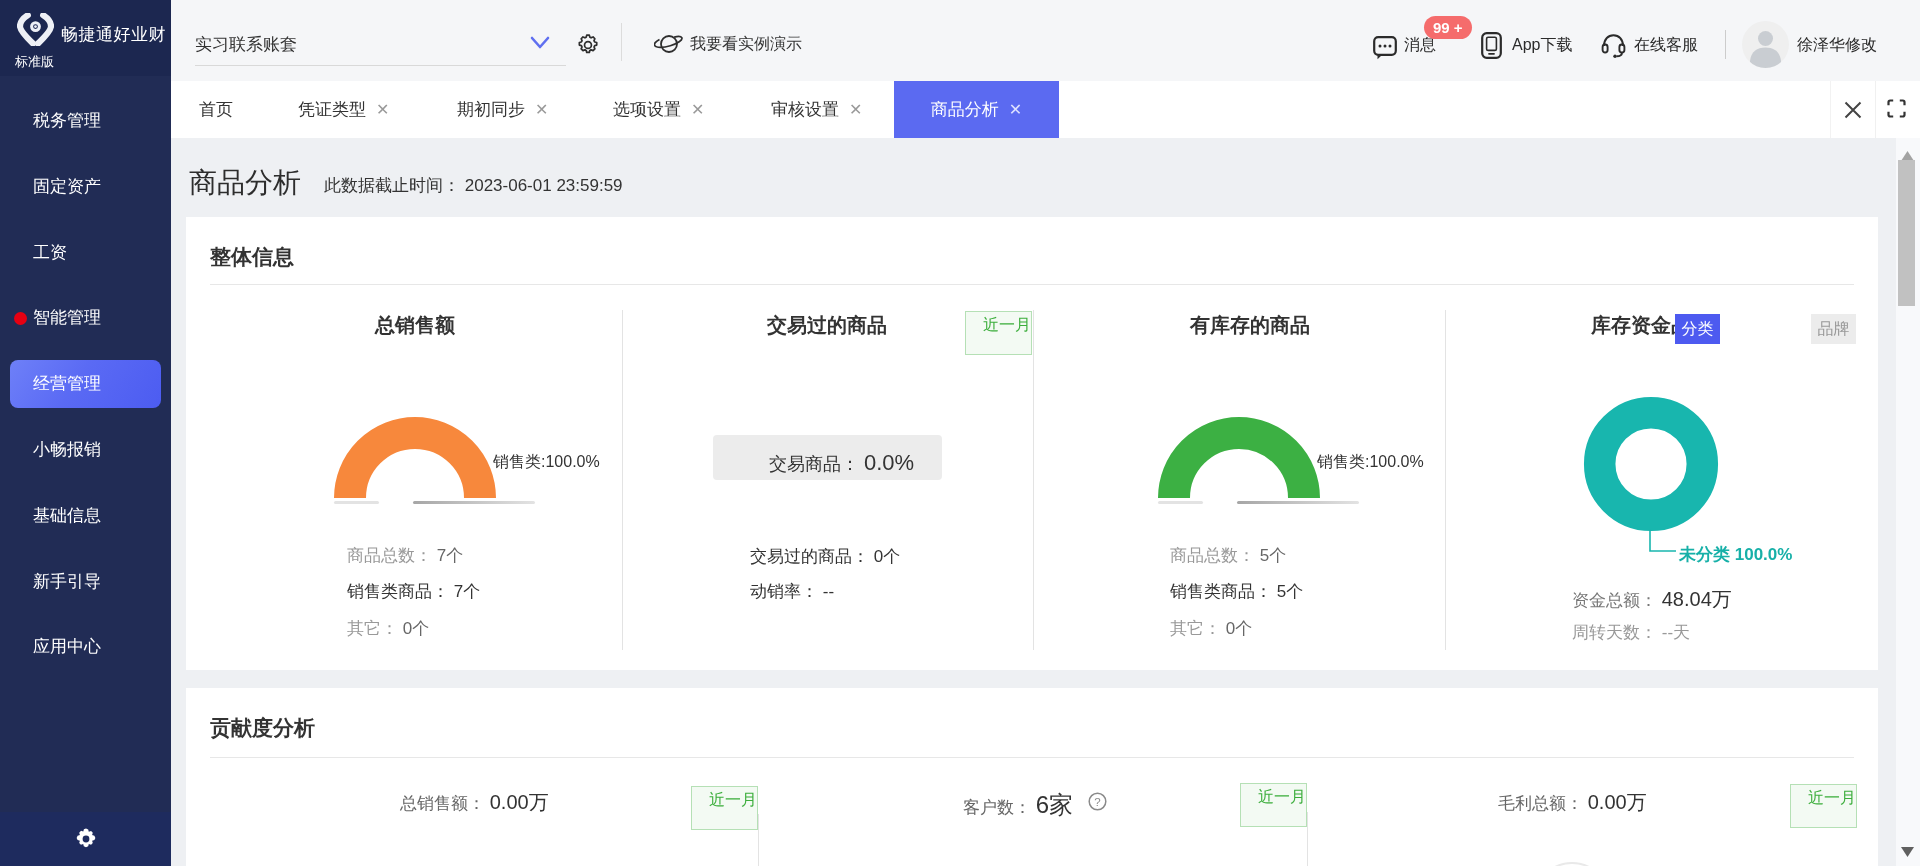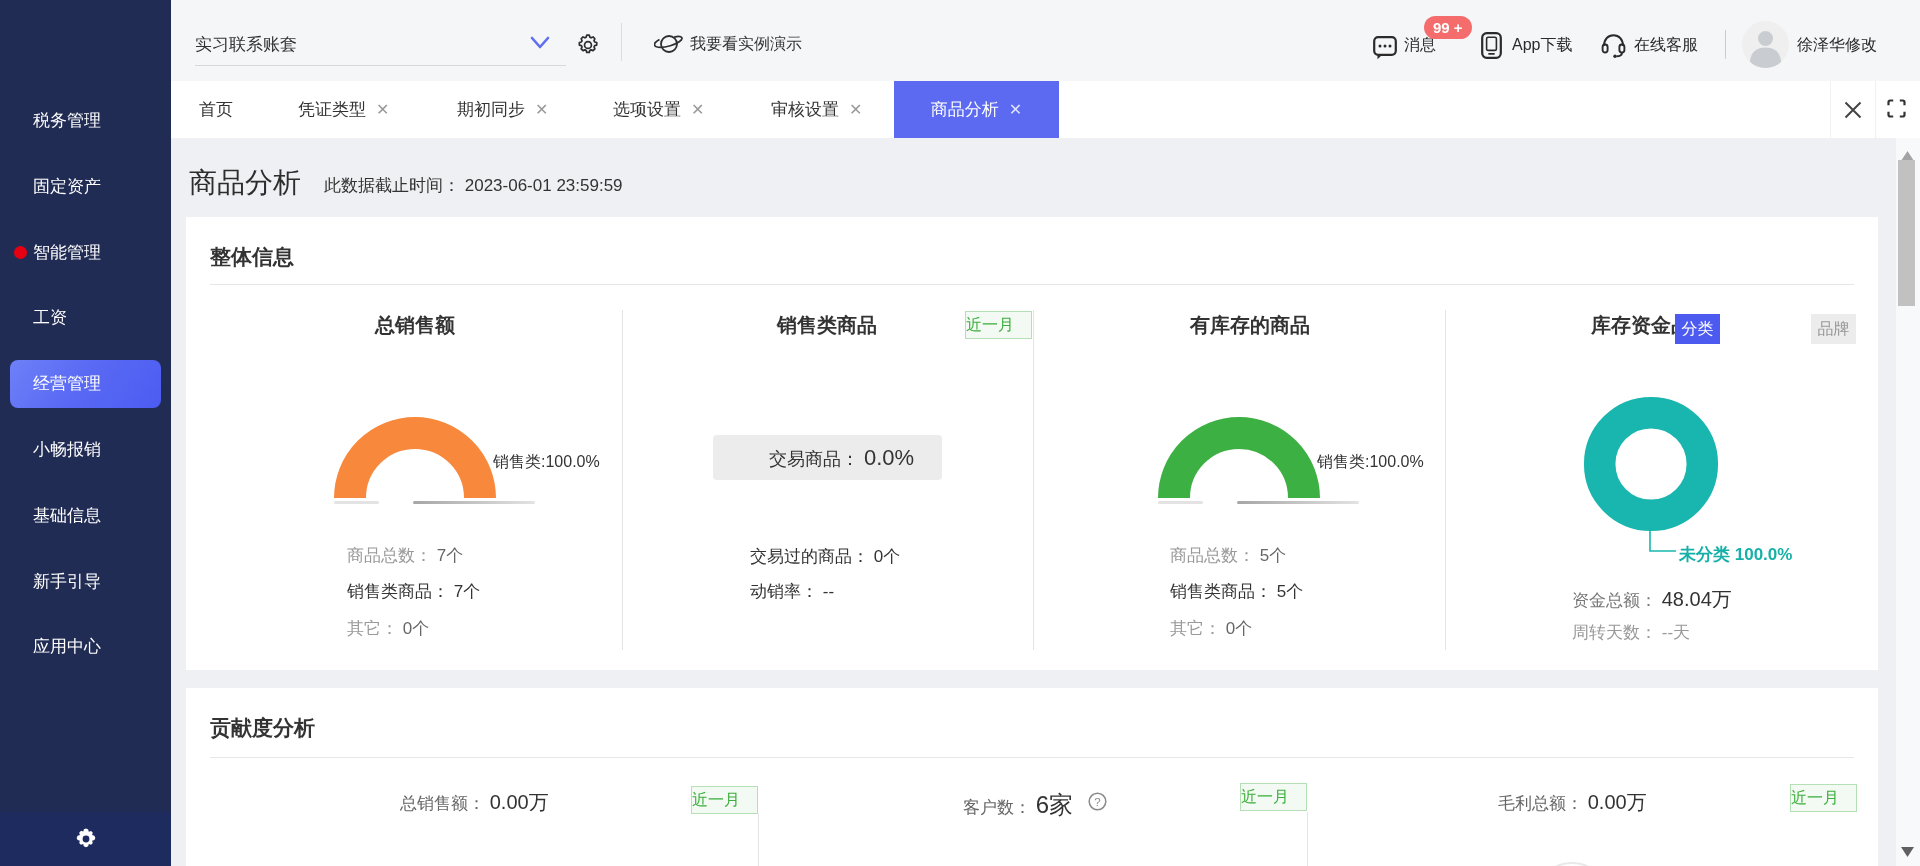--- a/index.html
+++ b/index.html
@@ -40,35 +40,45 @@
 #content { position:absolute; left:171px; top:138px; width:1749px; height:728px; background:#eef0f3; }
 #pgtitle { position:absolute; left:18px; top:26px; font-size:28px; color:#2d2d2d; }
 #pgsub { position:absolute; left:153px; top:36px; font-size:17px; color:#333; }
 .card { position:absolute; left:15px; width:1692px; background:#fff; }
 #card1 { top:79px; height:453px; }
 #card2 { top:550px; height:178px; }
 .card h3 { position:absolute; left:24px; top:26px; font-size:21px; color:#333; }
 .card .hline { position:absolute; left:24px; right:24px; height:1px; background:#e7e7e7; }
 .vdiv { position:absolute; top:93px; width:1px; height:340px; background:#e3e3e3; }
 .coltitle { position:absolute; top:95px; width:240px; text-align:center; font-size:20px; font-weight:bold; color:#333; }
-.tag { position:absolute; width:67px; height:28px; line-height:26px; text-align:left; font-size:16px; color:#3cae3c; background:#f3faf3; border:1px solid #b5e0b5; }
+.tag { position:absolute; width:67px; height:44px; line-height:26px; text-align:right; font-size:16px; color:#3cae3c; background:#f3faf3; border:1px solid #b5e0b5; }
 .glabel { position:absolute; font-size:16px; color:#333; }
 .row { position:absolute; font-size:17px; color:#999; }
 .row b { font-weight:normal; color:#333; }
 .row .dk { color:#666; }
 </style>
 </head>
 <body>
 
 <div id="sidebar">
+  <div id="logo">
+    <svg class="abs" style="left:17px;top:13px;" width="37" height="33" viewBox="0 0 37 33">
+      <path d="M10.8 2.2 Q3 7.2 3 13.2 Q3 18 16 30.5" fill="none" stroke="#eef0f6" stroke-width="6.2" stroke-linecap="round"></path>
+      <path d="M26.2 2.2 Q34 7.2 34 13.2 Q34 18 21 30.5" fill="none" stroke="#eef0f6" stroke-width="6.2" stroke-linecap="round"></path>
+      <circle cx="18.5" cy="13.6" r="3.9" fill="none" stroke="#eef0f6" stroke-width="3"></circle>
+      <circle cx="18.5" cy="13.6" r="1.4" fill="#eef0f6"></circle>
+    </svg>
+    <div class="brand">畅捷通好业财</div>
+    <div class="edition">标准版</div>
+  </div>
   <div id="menu">
     <div class="mitem">税务管理</div>
     <div class="mitem">固定资产</div>
+    <div class="mitem">工资</div>
     <div class="mitem"><span class="reddot"></span>智能管理</div>
-    <div class="mitem">工资</div>
     <div class="mitem hl">经营管理</div>
     <div class="mitem">小畅报销</div>
     <div class="mitem">基础信息</div>
     <div class="mitem">新手引导</div>
     <div class="mitem">应用中心</div>
   </div>
   <div id="sbbottom">
     <svg class="abs" style="left:74px;top:15px;" width="24" height="24" viewBox="0 0 24 24">
       <path fill="#fff" d="M12 1.5l2.2 1 .6 2.3 2.3-.7 1.7 1.7-.7 2.3 2.3.6 1 2.2-1 2.2-2.3.6.7 2.3-1.7 1.7-2.3-.7-.6 2.3-2.2 1-2.2-1-.6-2.3-2.3.7-1.7-1.7.7-2.3-2.3-.6-1-2.2 1-2.2 2.3-.6-.7-2.3L7 3.8l2.3.7.6-2.3z"></path>
       <circle cx="12" cy="12" r="3.4" fill="#1e2b5e"></circle>
@@ -146,33 +156,33 @@
   <div id="pgtitle">商品分析</div>
   <div id="pgsub">此数据截止时间：&nbsp;2023-06-01 23:59:59</div>
 
   <div class="card" id="card1">
     <h3>整体信息</h3>
     <div class="hline" style="top:67px;"></div>
     <div class="vdiv" style="left:436px;"></div>
     <div class="vdiv" style="left:847px;"></div>
     <div class="vdiv" style="left:1259px;"></div>
     <div class="coltitle" style="left:109px;">总销售额</div>
-    <div class="coltitle" style="left:521px;">销售类商品</div>
+    <div class="coltitle" style="left:521px;">交易过的商品</div>
     <div class="coltitle" style="left:944px;font-family:Liberation Serif, serif;">有库存的商品</div>
     <div class="coltitle" style="left:1345px;">库存资金占用</div>
     <div class="tag" style="left:779px; top:94px;">近一月</div>
 
     <svg class="abs" style="left:143px;top:190px;" width="172" height="100" viewBox="0 0 172 100">
       <path d="M 21 91 A 65 65 0 0 1 151 91" stroke="#f7883c" stroke-width="32" fill="none"></path>
     </svg>
     <div class="abs" style="left:148px;top:284px;width:45px;height:3px;background:#e3e3e3;border-radius:2px;"></div>
     <div class="abs" style="left:227px;top:284px;width:122px;height:3px;background:linear-gradient(to right,#a6a6a6,#e3e3e3);border-radius:2px;"></div>
     <div class="glabel" style="left:307px;top:235px;">销售类:100.0%</div>
 
-    <div class="abs" style="left:527px;top:218px;width:229px;height:45px;background:#ececec;border-radius:4px;text-align:center;line-height:45px;font-size:18px;color:#333;padding-left:28px;">交易商品：&nbsp;<span style="font-size:22px;">0.0%</span></div>
+    <div class="abs" style="left:527px;top:218px;width:229px;height:45px;background:#ececec;border-radius:4px;text-align:center;line-height:55px;font-size:18px;color:#333;padding-left:28px;">交易商品：&nbsp;<span style="font-size:22px;">0.0%</span></div>
 
     <svg class="abs" style="left:967px;top:190px;" width="172" height="100" viewBox="0 0 172 100">
       <path d="M 21 91 A 65 65 0 0 1 151 91" stroke="#3cb043" stroke-width="32" fill="none"></path>
     </svg>
     <div class="abs" style="left:972px;top:284px;width:45px;height:3px;background:#e3e3e3;border-radius:2px;"></div>
     <div class="abs" style="left:1051px;top:284px;width:122px;height:3px;background:linear-gradient(to right,#a6a6a6,#e3e3e3);border-radius:2px;"></div>
     <div class="glabel" style="left:1131px;top:235px;">销售类:100.0%</div>
 
     <div class="abs" style="left:1489px;top:97px;width:45px;height:30px;background:#4d5af0;color:#fff;font-size:16px;text-align:center;line-height:30px;">分类</div>
     <div class="abs" style="left:1625px;top:97px;width:45px;height:30px;background:#ececec;color:#999;font-size:16px;text-align:center;line-height:30px;">品牌</div>

